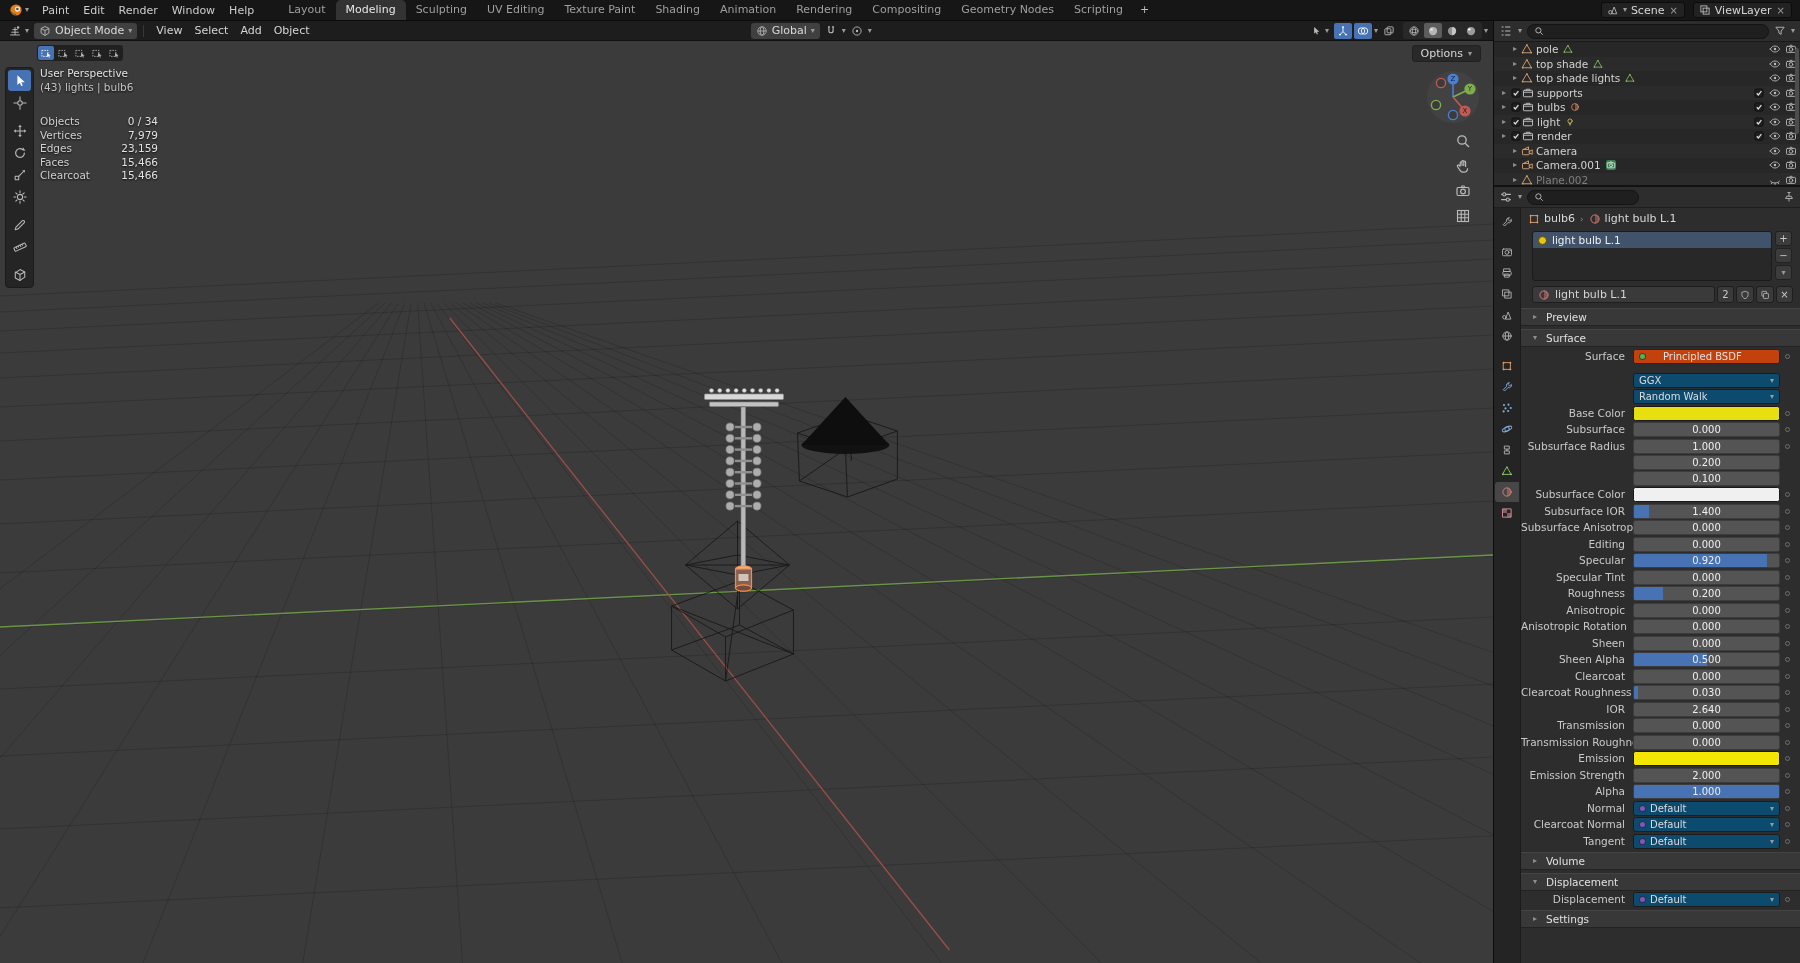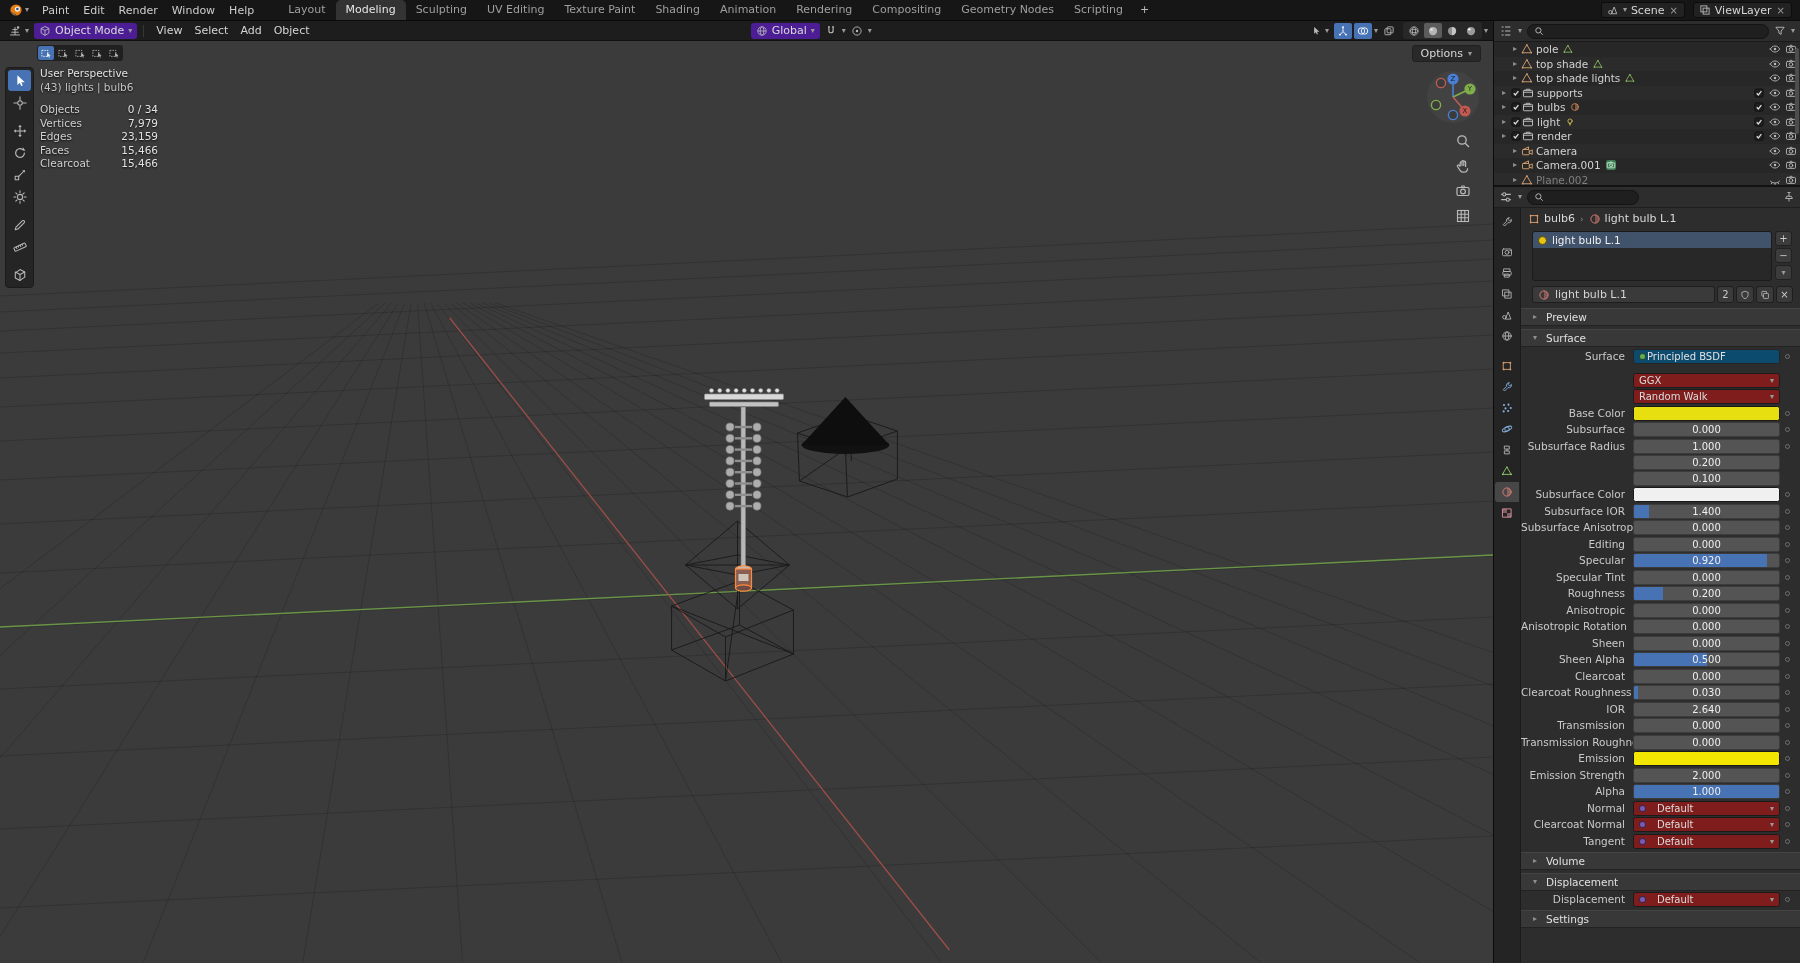--- a/index.html
+++ b/index.html
@@ -23,21 +23,21 @@
   #topbar-right{margin-left:auto;display:flex;align-items:center;gap:8px;padding-right:4px}
   .sel-chip{display:flex;align-items:center;gap:4px;background:#222;border:1px solid #0c0c0c;border-radius:3px;padding:1px 5px;height:16px;color:#d6d6d6}
   .sel-chip .x{color:#9a9a9a;font-size:10px;padding:0 1px}
 
   #main{flex:1;display:flex;min-height:0}
 
   
   #vp{flex:1;display:flex;flex-direction:column;min-width:0;border-right:1px solid #0b0b0b}
   #vp-header{height:20px;background:#1d1d1d;display:flex;align-items:center;gap:2px;padding:0 5px;flex:none;border-bottom:1px solid #101010}
   .hbtn{display:flex;align-items:center;gap:3px;padding:1px 3px;border-radius:3px;color:#cfcfcf}
-  .hdd{display:flex;align-items:center;gap:4px;background:#4c1d95;border-radius:3px;padding:1px 5px;height:16px;color:#d8d8d8;white-space:nowrap}
+  .hdd{display:flex;align-items:center;gap:4px;background:#404040;border-radius:3px;padding:1px 5px;height:16px;color:#d8d8d8;white-space:nowrap}
   .hmenu{padding:1px 6px;border-radius:3px;color:#d4d4d4}
   .hsep{width:1px;height:12px;background:#373737;margin:0 4px}
   .htog{width:18px;height:16px;display:flex;align-items:center;justify-content:center;border-radius:2px;color:#c6c6c6}
   .toggle-on{background:var(--accent)}
   .toggle-on .ic{color:#fff}
   .spheres{display:flex;align-items:center;background:#282828;border-radius:3px;padding:1px 2px;gap:1px;margin-left:3px}
   .sphbtn{width:18px;height:15px;display:flex;align-items:center;justify-content:center;border-radius:2px}
   .sphbtn.active{background:#5c5c5c}
   .hspace{flex:1}
 
@@ -50,21 +50,21 @@
   .tool-btn.active .ic{color:#fff}
   .tool-gap{height:5px}
 
   #modes{position:absolute;left:37px;top:4px;display:flex;gap:1px;background:rgba(30,30,30,.9);padding:1px;border-radius:3px}
   .mode-btn{width:16px;height:14px;border-radius:2px;display:flex;align-items:center;justify-content:center;color:#c6c6c6}
   .mode-btn.active{background:var(--accent)}
   .mode-btn.active .ic{color:#fff}
 
   #stats{position:absolute;left:40px;top:26px;font-size:10.5px;color:#e2e2e2;text-shadow:0 1px 2px rgba(0,0,0,.85);line-height:13.5px}
   #stats .sub{color:#c4c4c4}
-  #stats-rows{margin-top:9px}
+  #stats-rows{margin-top:21px}
   .srow{display:flex;justify-content:space-between;width:118px}
   .srow .sl{color:#d0d0d0}
 
   #options-btn{position:absolute;right:12px;top:4px;display:flex;gap:5px;align-items:center;background:rgba(40,40,40,.92);border:1px solid #202020;border-radius:3px;padding:1px 8px;height:17px;color:#d8d8d8}
 
   #gizmo{position:absolute;right:12px;top:28px;width:56px;height:56px}
   #vp-side{position:absolute;right:22px;top:92px;display:flex;flex-direction:column;gap:9px;align-items:center;color:#c7c7c7}
 
   
   #right{width:306px;flex:none;display:flex;flex-direction:column;background:#262626}
@@ -117,24 +117,24 @@
   .panel-head{height:18px;background:#383838;border-top:1px solid #444;border-bottom:1px solid #222;display:flex;align-items:center;gap:5px;padding:0 8px;color:#e0e0e0;margin-top:3px;font-size:10.5px}
   .prow{display:flex;align-items:flex-start;margin:1.5px 5px 1.5px 0}
   .prow.gap-top{margin-top:9px}
   .plabel{width:112px;flex:none;text-align:right;padding-right:8px;color:#c9c9c9;font-size:10.5px;line-height:15px;white-space:nowrap;overflow:hidden}
   .pctrl{flex:1;min-width:0;display:flex;flex-direction:column;gap:1px}
   .pdec{width:15px;flex:none;display:flex;justify-content:center;padding-top:5px}
   .pdec .dot{width:5px;height:5px;border-radius:50%;border:1px solid #6e6e6e}
   .field{height:15px;border-radius:2.5px;background:#545454;position:relative;overflow:hidden;display:flex;align-items:center;justify-content:center;font-size:10px;color:#efefef;border:1px solid #3c3c3c}
   .field .fill{position:absolute;left:0;top:0;bottom:0;background:var(--accent)}
   .field .v{position:relative}
-  .field.dd{background:#7f1d1d;border-color:#1b1b1b;justify-content:flex-start;padding:0 5px;gap:11px;color:#dcdcdc}
+  .field.dd{background:#0c4a6e;border-color:#1b1b1b;justify-content:flex-start;padding:0 5px;gap:4px;color:#dcdcdc}
   .dd .arr{margin-left:auto;font-size:8px;color:#999}
   .field.colorf{border-color:#191919}
-  .field.nodef{background:#0c4a6e;justify-content:flex-start;padding:0 5px;gap:1px;color:#e2e2e2;border-color:#252525}
+  .field.nodef{background:#c2410c;justify-content:flex-start;padding:0 5px;gap:17px;color:#e2e2e2;border-color:#252525}
   .sockdot{width:7px;height:7px;border-radius:50%;flex:none;border:1px solid rgba(0,0,0,.55)}
 </style>
 </head>
 <body>
 
 <div id="app">
 
   <header id="topbar">
     <div class="logo-btn">
       <span class="ic">

